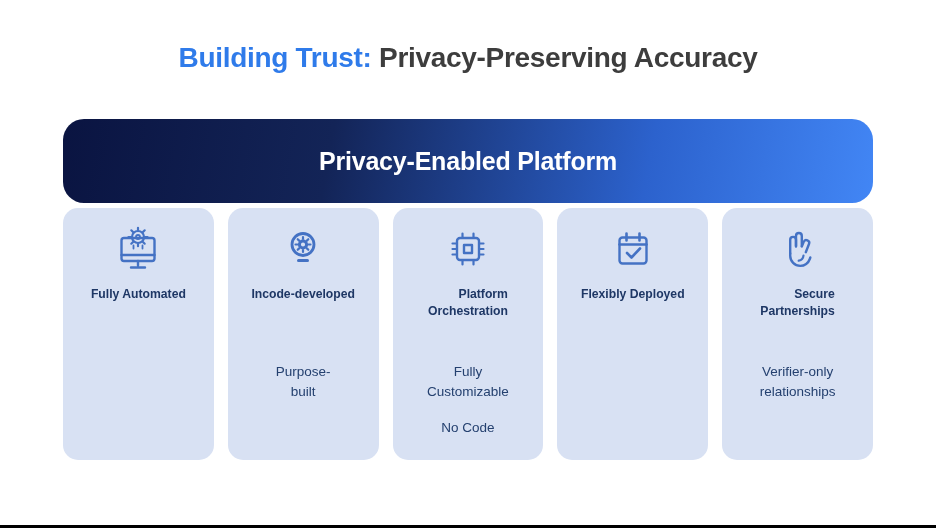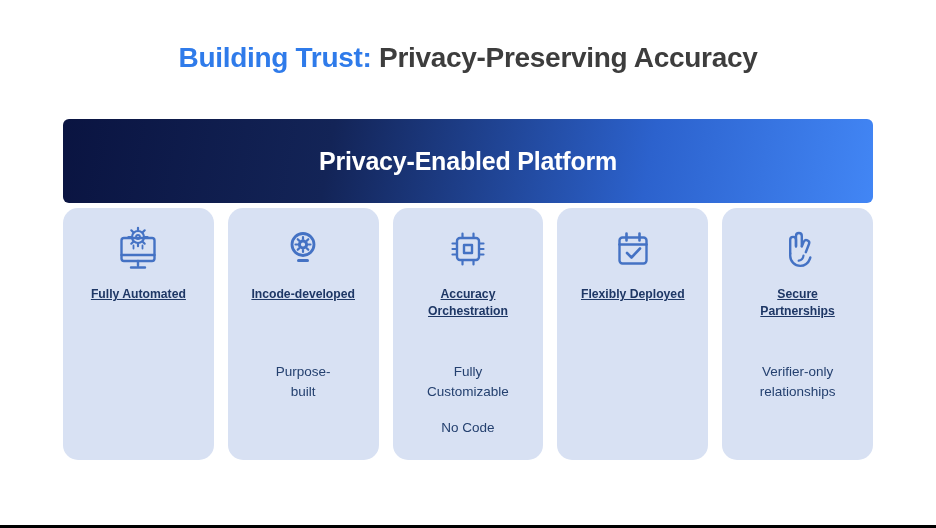--- a/index.html
+++ b/index.html
@@ -25,21 +25,21 @@
     position: absolute; top: 42px; left: 0; width: 936px;
     text-align: center;
     font-size: 28px; font-weight: 700;
     color: var(--title-dark);
     letter-spacing: -0.3px;
   }
   .page-title .hl { color: var(--accent-blue); text-align: center; }
   .banner {
     position: absolute; left: 63px; top: 119px;
     width: 810px; height: 84px;
-    border-radius: 6px;
+    border-radius: 21px;
     background: linear-gradient(100deg,
       var(--banner-from) 0%,
       var(--banner-mid1) 33%,
       var(--banner-mid2) 72%,
       var(--banner-to) 100%);
     display: flex; align-items: center; justify-content: center;
   }
   .banner-label {
     color: var(--banner-text);
     font-size: 25px; font-weight: 700;
@@ -62,23 +62,22 @@
     width: 50px; height: 50px;
     color: var(--icon-blue);
     display: flex; align-items: center; justify-content: center;
   }
   .card-heading {
     margin-top: 12px;
     height: 34px;
     font-size: 12.2px; font-weight: 700;
     line-height: 17px;
     color: var(--heading-navy);
-    text-align: center;
+    text-align: right;
     white-space: pre-line;
-    text-decoration: underline;
   }
   .card-body {
     margin-top: 42px;
     display: flex; flex-direction: column; gap: 16px;
     font-size: 13.5px; line-height: 20px;
     color: var(--body-navy);
     text-align: center;
   }
   .card-body p { margin: 0; white-space: pre-line; }
   .bottom-bar {
@@ -134,21 +133,21 @@
   </div>
 
   <div class="card">
     <div class="icon-wrap">
       <svg width="48" height="48" viewBox="0 0 48 48" fill="none" stroke="currentColor" stroke-linecap="round" stroke-linejoin="round">
         <rect x="13" y="13" width="22" height="22" rx="3" stroke-width="2.4"></rect>
         <rect x="20" y="20" width="8" height="8" stroke-width="2.4"></rect>
         <path d="M18.5 13 V8.5 M29.5 13 V8.5 M18.5 35 V39.5 M29.5 35 V39.5 M13 18.5 H8.5 M13 29.5 H8.5 M13 24 H8.5 M35 18.5 H39.5 M35 29.5 H39.5 M35 24 H39.5" stroke-width="2.2"></path>
       </svg>
     </div>
-    <div class="card-heading">Accuracy
+    <div class="card-heading">Platform
 Orchestration</div>
     <div class="card-body">
       <p>Fully
 Customizable</p>
       <p>No Code</p>
     </div>
   </div>
 
   <div class="card">
     <div class="icon-wrap">

